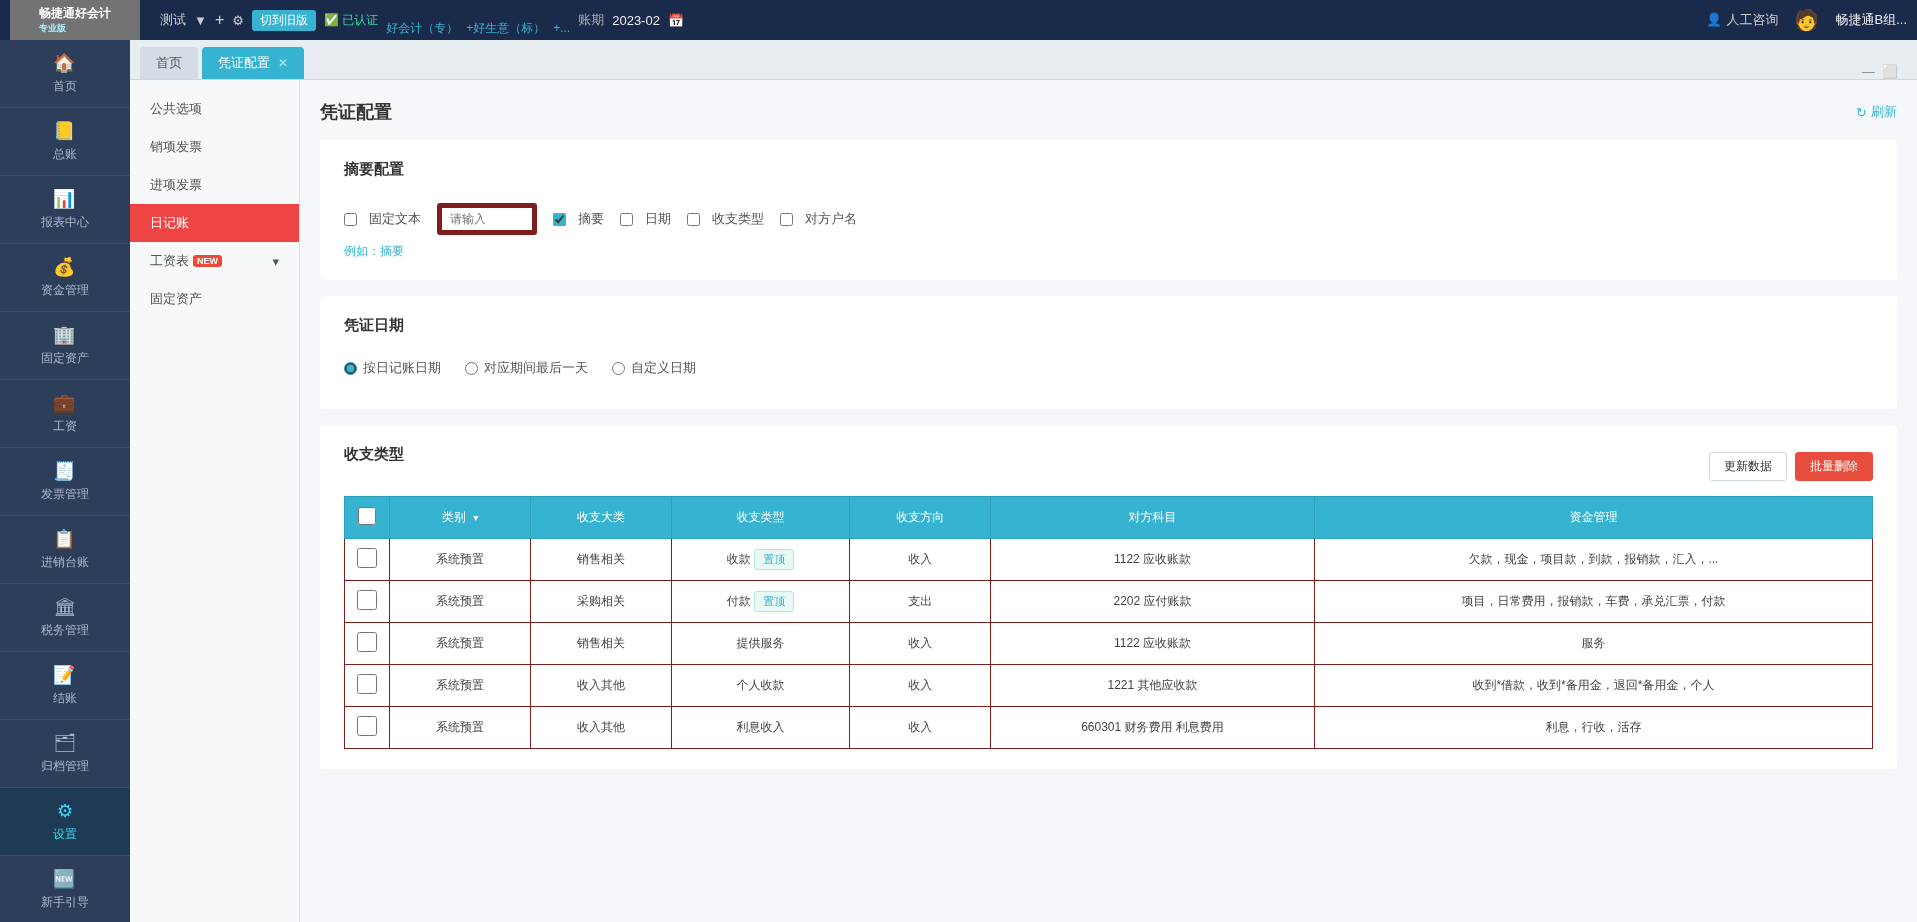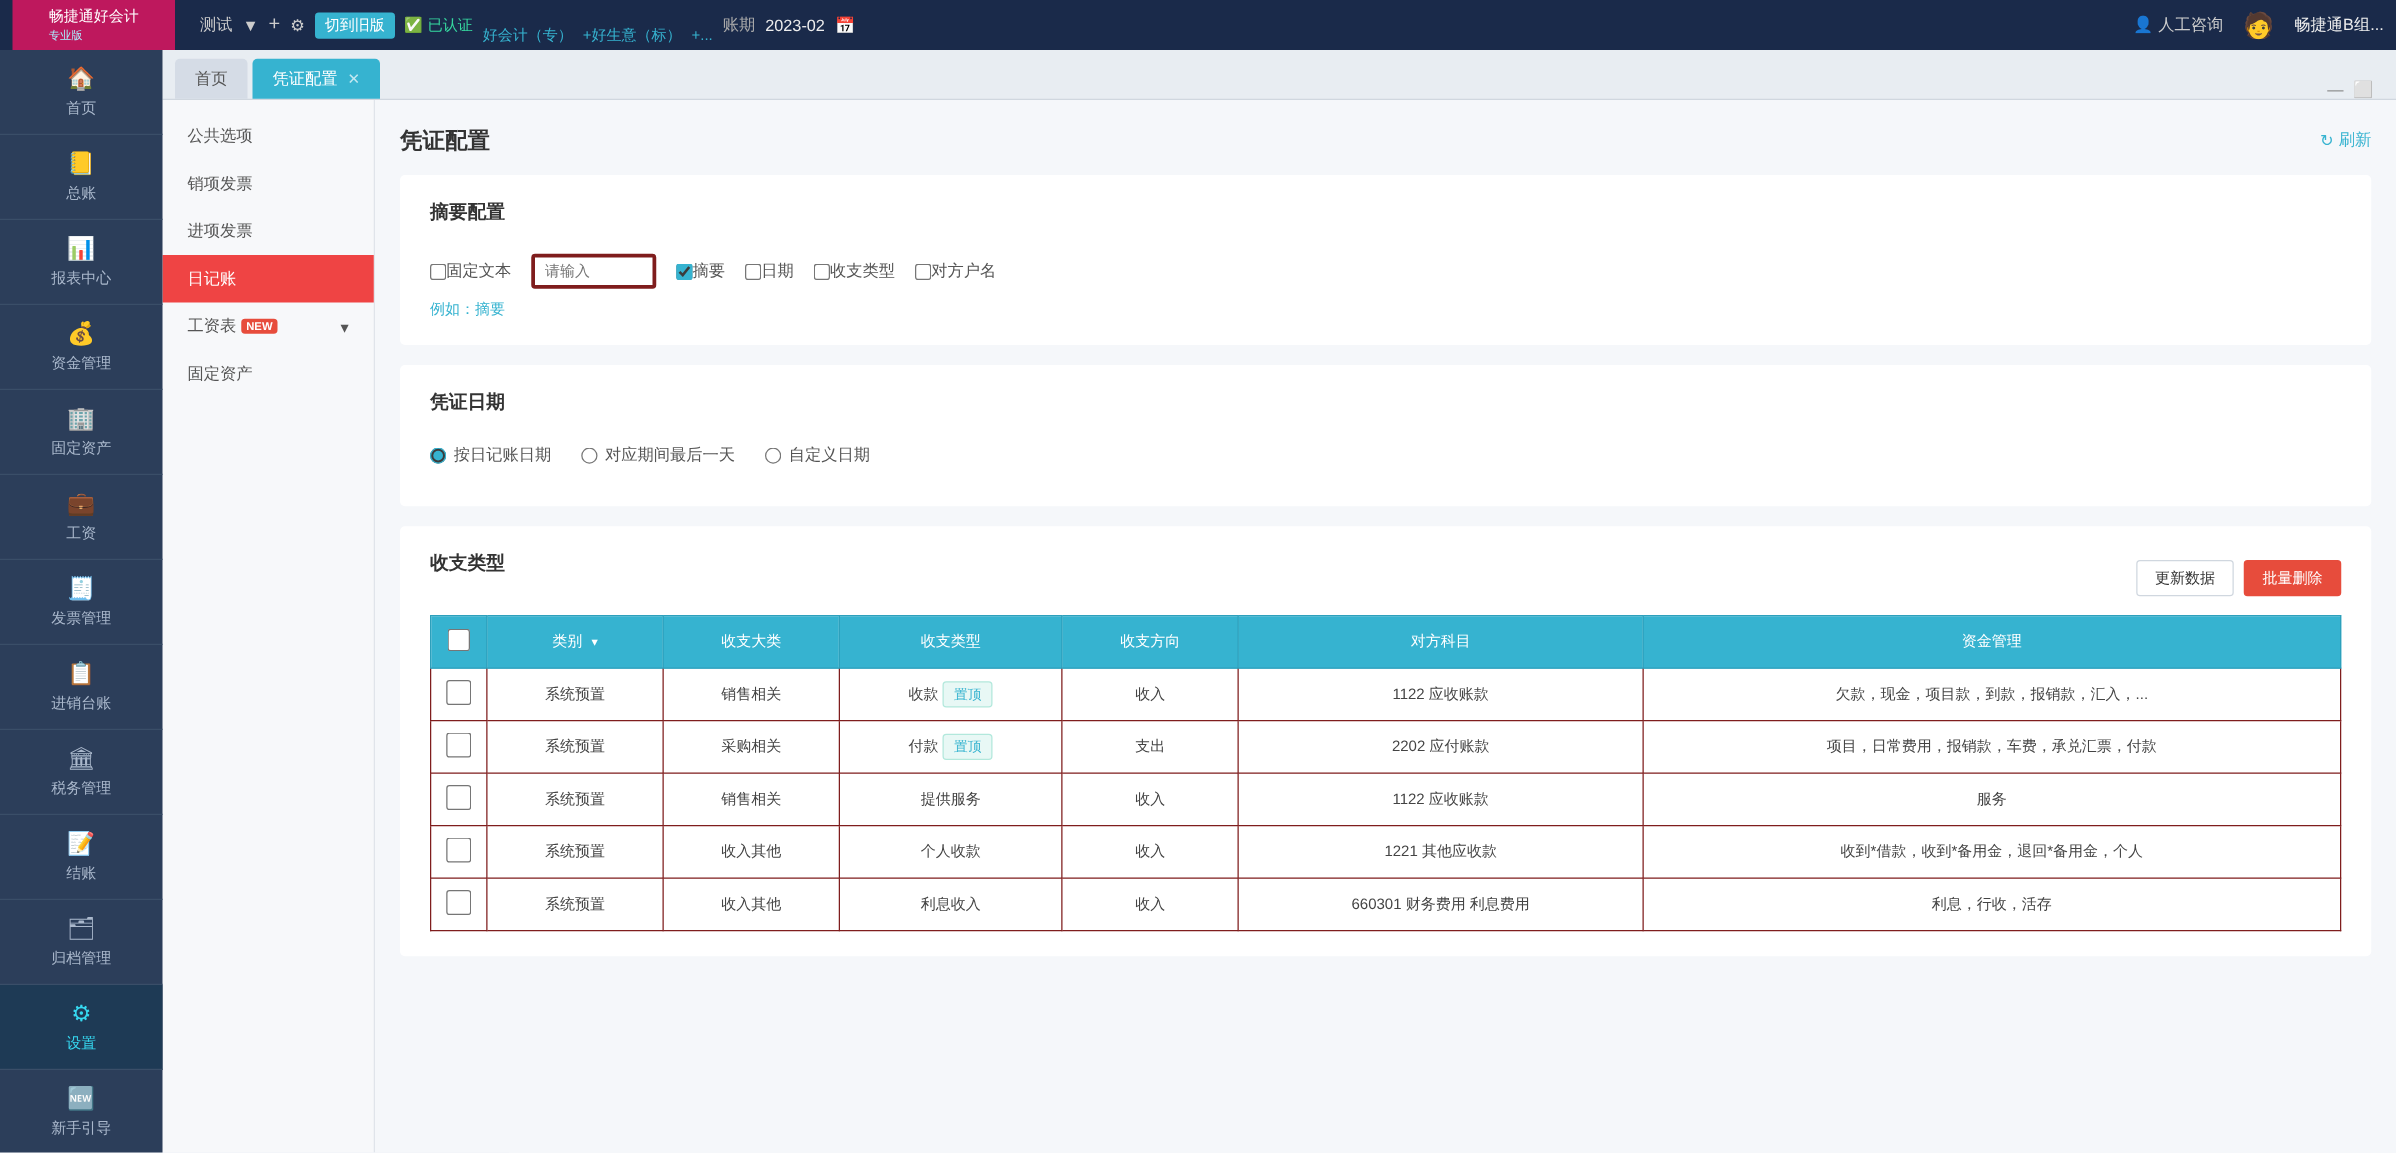--- a/index.html
+++ b/index.html
@@ -12,27 +12,27 @@
       display: flex;
       align-items: center;
       padding: 0 10px;
       color: #ccc;
       position: fixed;
       top: 0; left: 0; right: 0;
       z-index: 100;
     }
     .topbar-logo {
       width: 130px;
-      background: #be185d;
+      background: #737373;
       height: 40px;
       display: flex;
       align-items: center;
       justify-content: center;
       color: white;
-      font-weight: normal;
+      font-weight: bold;
       font-size: 12px;
       flex-shrink: 0;
     }
     .topbar-logo .sub { font-size: 9px; color: #aef; }
     .topbar-center {
       display: flex;
       align-items: center;
       gap: 8px;
       flex: 1;
       padding-left: 20px;
@@ -193,25 +193,25 @@
       padding-bottom: 8px;
     }
 
     
     .radio-group { display: flex; gap: 24px; align-items: center; margin-bottom: 12px; }
     .radio-option { display: flex; align-items: center; gap: 6px; cursor: pointer; color: #555; }
     .radio-option input[type=radio] { accent-color: #36b3d0; }
 
     
     .checkbox-group { display: flex; gap: 16px; align-items: center; flex-wrap: wrap; margin-top: 8px; }
-    .checkbox-option { display: flex; align-items: center; gap: 0; cursor: pointer; color: #555; }
+    .checkbox-option { display: flex; align-items: center; gap: 12px; cursor: pointer; color: #555; }
     .checkbox-option input[type=checkbox] { accent-color: #36b3d0; }
 
     .fixed-text-input {
-      border: 3px solid #7f1d1d;
+      border: 5px solid #7f1d1d;
       border-radius: 3px;
       padding: 4px 8px;
       font-size: 12px;
       width: 100px;
       color: #999;
     }
 
     .example-text { color: #36b3d0; font-size: 12px; margin-top: 8px; }
 
     

